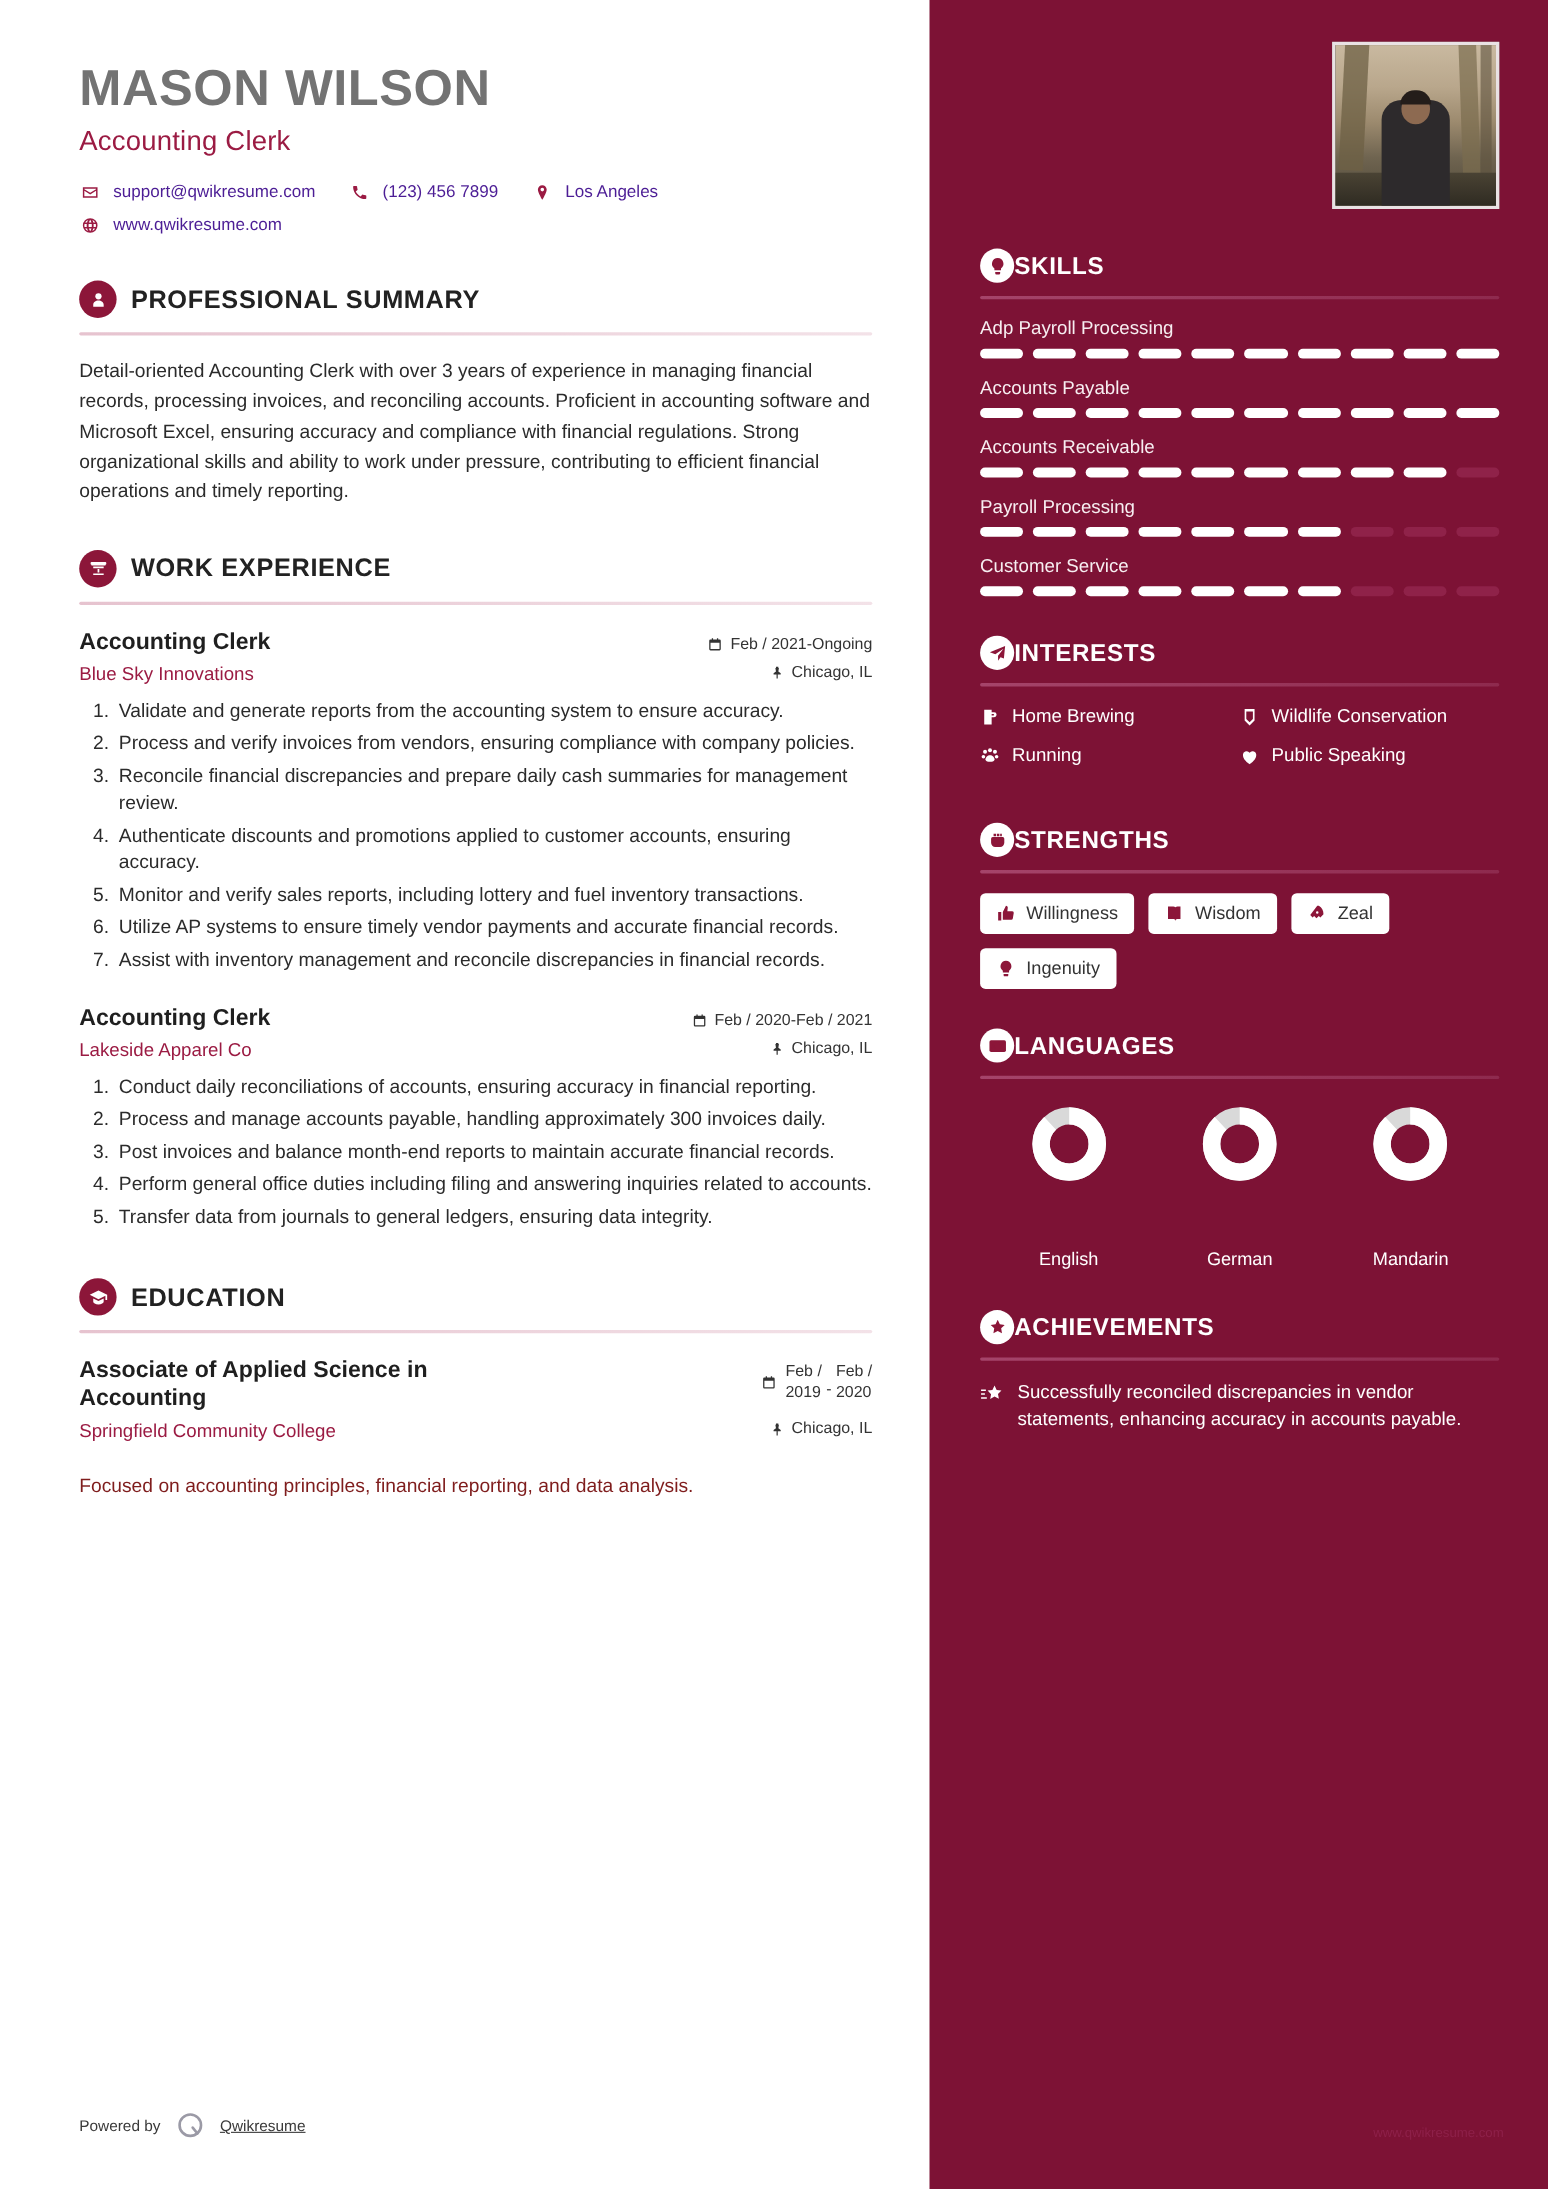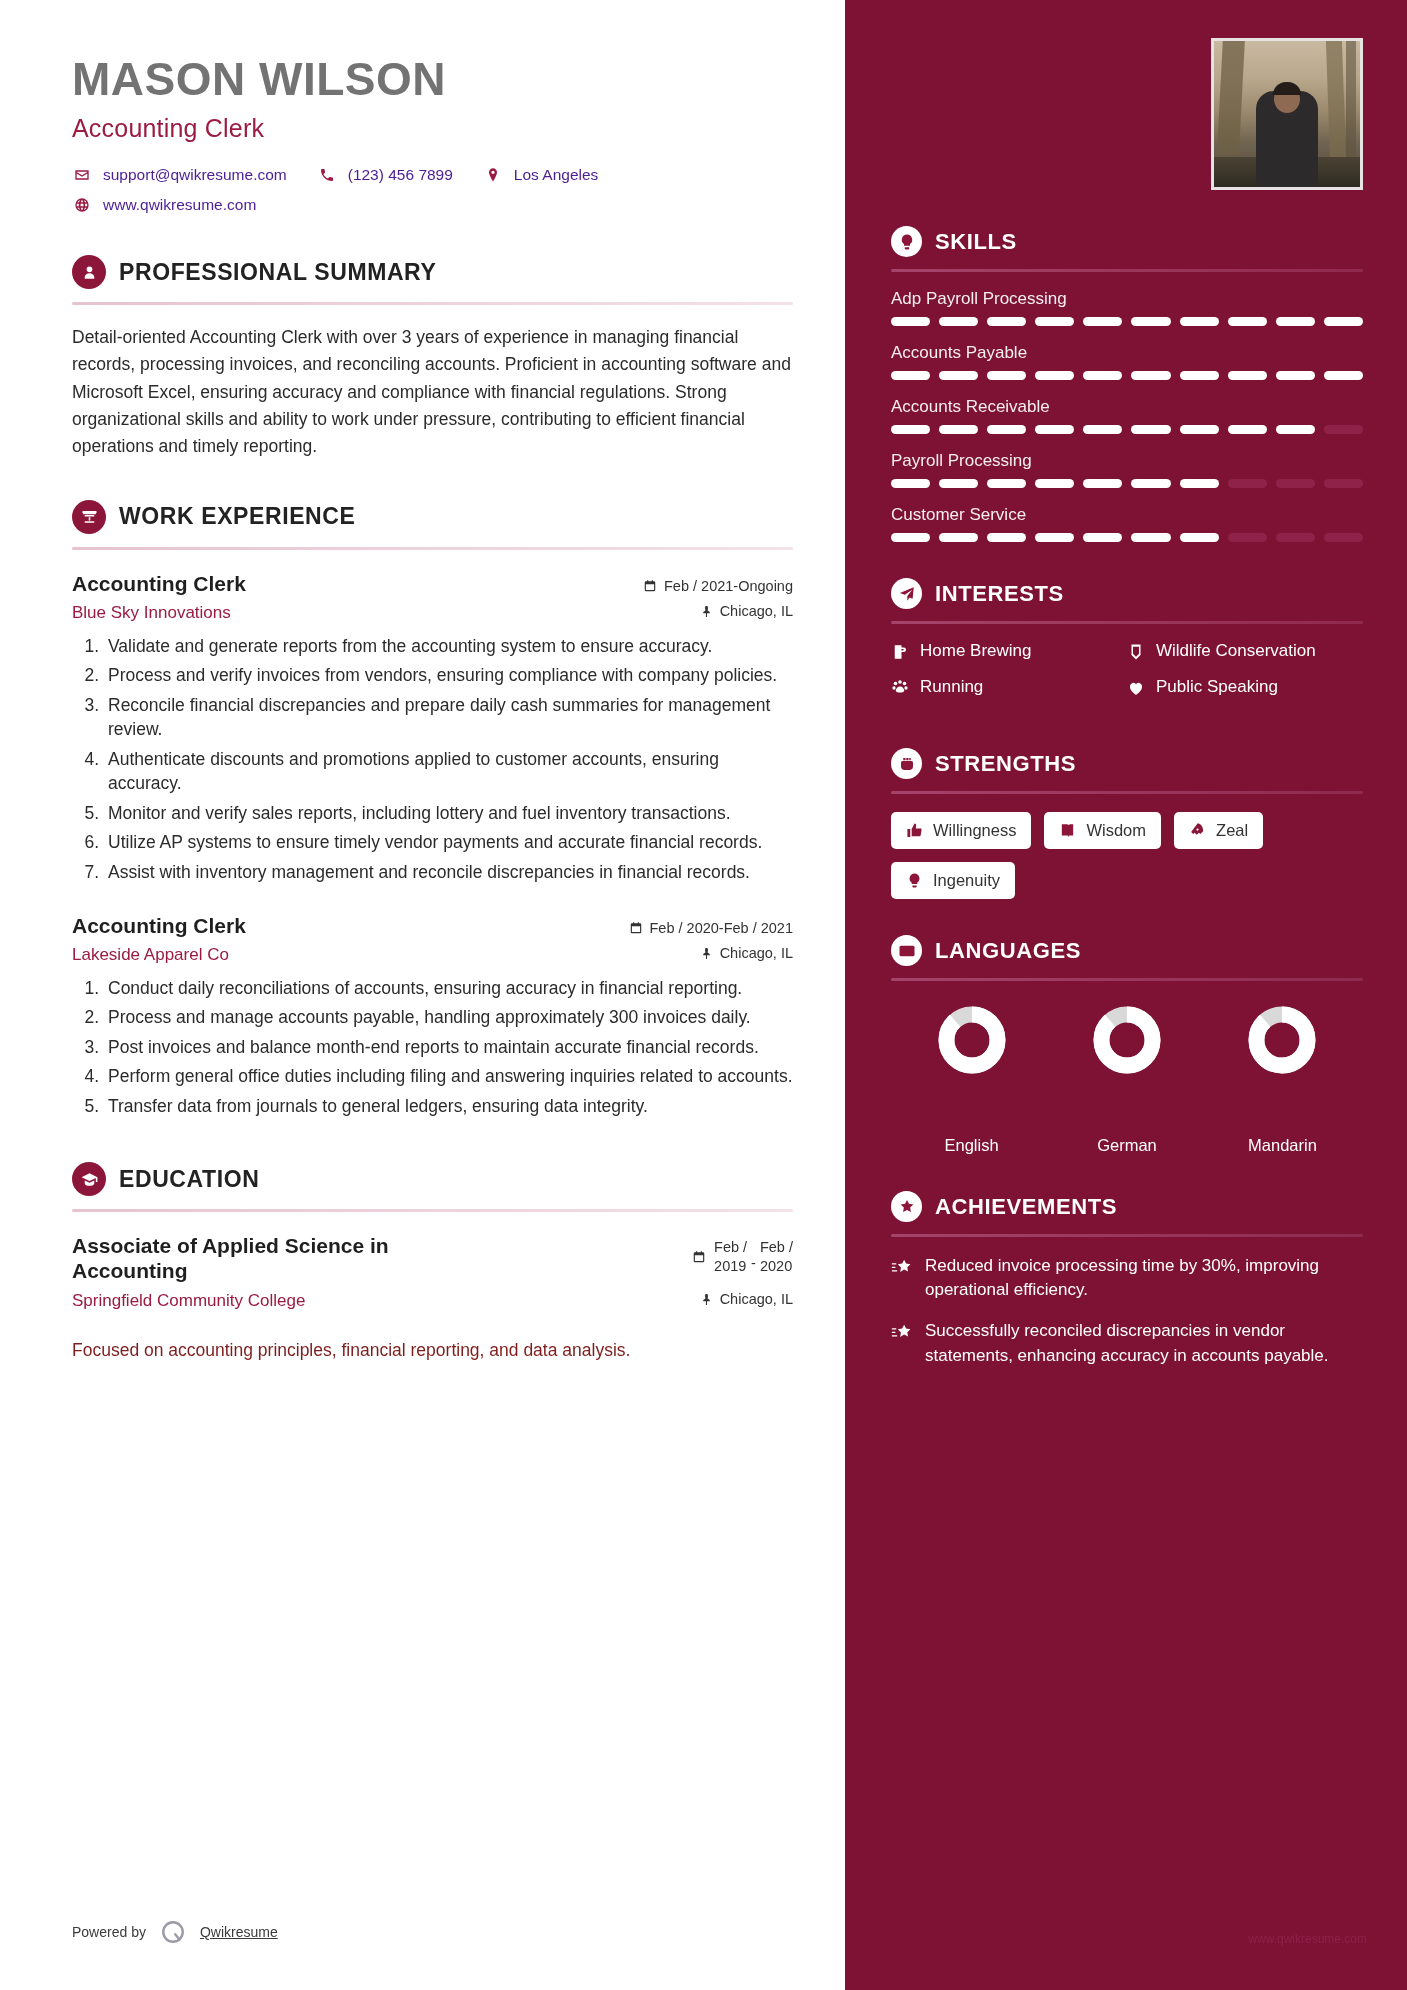--- a/index.html
+++ b/index.html
@@ -65,21 +65,21 @@
   .photo .sky { position:absolute; inset:0; background: linear-gradient(to bottom,#c9b9a0 0%, #b9a78c 26%, #9c8a6e 48%, #6f6450 70%, #4e4738 100%); }
   .photo .tree1 { position:absolute; left:6px; top:-6px; width:22px; height:120px; background:#6e6044; transform: rotate(3deg); opacity:.75;}
   .photo .tree2 { position:absolute; right:16px; top:-10px; width:16px; height:140px; background:#7a6c4e; transform: rotate(-2deg); opacity:.7;}
   .photo .tree3 { position:absolute; right:4px; top:0; width:10px; height:150px; background:#5f5440; opacity:.6;}
   .photo .person { position:absolute; left:50%; transform:translateX(-50%); bottom:0; width:62px; height:96px; background:#2d2a2c; border-radius:18px 18px 0 0; }
   .photo .head { position:absolute; left:50%; transform:translateX(-50%); bottom:74px; width:26px; height:28px; border-radius:50%; background:#8d6a51; }
   .photo .hair { position:absolute; left:50%; transform:translateX(-50%); bottom:92px; width:28px; height:13px; border-radius:14px 14px 0 0; background:#241d1a; }
   .photo .grnd { position:absolute; left:0; right:0; bottom:0; height:30px; background: linear-gradient(to bottom,#4a4334,#2f2b22); }
 
   .rsec { margin-top: 36px; }
-  .rsec-head { display: flex; align-items: center; gap: 13px; }
+  .rsec-head { display: flex; align-items: center; }
   .rbadge { width: 31px; height: 31px; border-radius: 50%; background: #ffffff; display:flex; align-items:center; justify-content:center; flex:none; }
   .rbadge svg { width: 18px; height: 18px; fill: #8c1639; }
   .rtitle { font-size: 22px; font-weight: 700; letter-spacing: .6px; color: #fff; }
   .rrule { height: 3px; background: linear-gradient(to right, #a5446a, #8e2a4e); margin-top: 12px; border-radius: 2px; }
 
   .skill { margin-top: 17px; }
   .skill-name { font-size: 17px; color: #f7eef1; }
   .segbar { display: flex; gap: 9px; margin-top: 8px; }
   .seg { height: 9px; flex: 1; border-radius: 5px; background: #ffffff; }
   .seg.off { background: #8f2249; }
@@ -523,25 +523,19 @@
               <path d="M12 2.5l2.6 5.3 5.9.9-4.3 4.1 1 5.8L12 15.9 6.8 18.6l1-5.8L3.5 8.7l5.9-.9L12 2.5z"></path>
             </svg>
         </div>
         <div class="rtitle">ACHIEVEMENTS</div>
       </div>
       <div class="rrule"></div>
       <div class="ach">
         <svg viewBox="0 0 24 24">
             <path d="M15 3l2.2 4.5 5 .7-3.6 3.5.9 5-4.5-2.4L10.5 17l.9-5L7.8 8.2l5-.7L15 3zM1 7h5v1.6H1V7zm0 4h4v1.6H1V11zm0 4h6v1.6H1V15z"></path>
           </svg>
-        <span>Reduced invoice processing time by 30%, improving operational efficiency.</span>
-      </div>
-      <div class="ach">
-        <svg viewBox="0 0 24 24">
-            <path d="M15 3l2.2 4.5 5 .7-3.6 3.5.9 5-4.5-2.4L10.5 17l.9-5L7.8 8.2l5-.7L15 3zM1 7h5v1.6H1V7zm0 4h4v1.6H1V11zm0 4h6v1.6H1V15z"></path>
-          </svg>
         <span>Successfully reconciled discrepancies in vendor statements, enhancing accuracy in accounts payable.</span>
       </div>
     </div>
 
     <div class="wm">www.qwikresume.com</div>
   </div>
 </div>
 
 </body></html>

